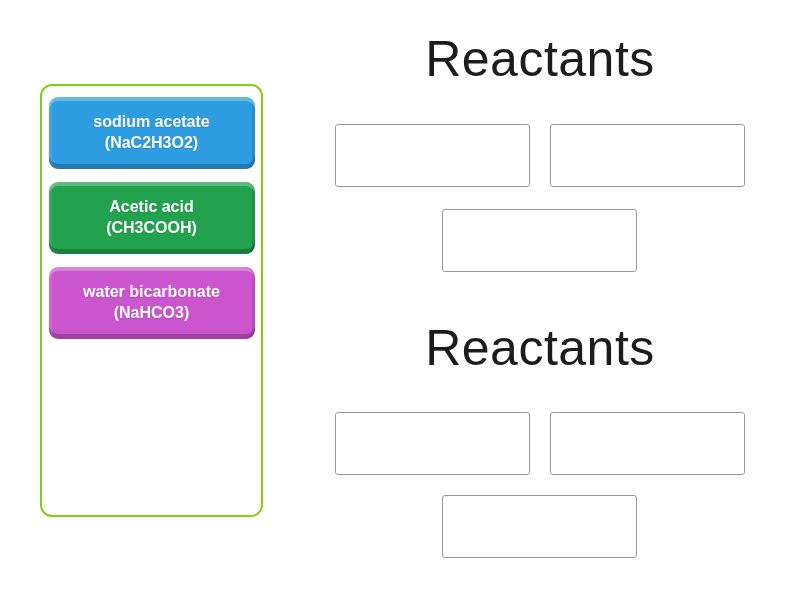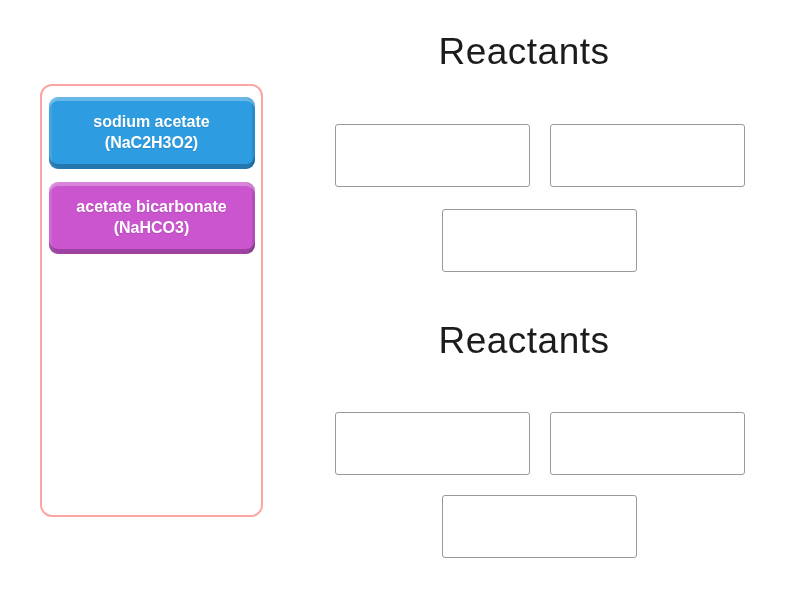--- a/index.html
+++ b/index.html
@@ -14,21 +14,21 @@
   }
 
   
   .chip-tray {
     position: absolute;
     left: 40px;
     top: 84px;
     width: 223px;
     height: 433px;
     background: #ffffff;
-    border: 2px solid #fca5a5;
+    border: 2px solid #84cc16;
     border-radius: 12px;
     padding-top: 11px;
   }
   .chip {
     width: 206px;
     height: 72px;
     margin: 0 auto 13px auto;
     border-radius: 9px;
     display: flex;
     align-items: center;
@@ -47,24 +47,24 @@
   }
   .chip-label {
     white-space: pre-line;
     padding: 0 6px;
     text-shadow: 0 1px 1px rgba(0,0,0,0.12);
   }
 
   
   .group-title {
     position: absolute;
-    left: 304px;
+    left: 320px;
     width: 440px;
     text-align: center;
-    font-size: 37px;
+    font-size: 50px;
     line-height: 1.1;
     color: #1c1c1c;
     letter-spacing: 0.5px;
   }
   .title-reactants { top: 32px; }
   .title-products  { top: 321px; }
 
   .slot {
     position: absolute;
     width: 195px;
@@ -81,22 +81,26 @@
   .slot-p3 { left: 442px; top: 495px; }
 </style>
 </head>
 <body>
 
 <div class="chip-tray">
     <div class="chip" style="background: rgb(46, 156, 225);">
       <span class="chip-label">sodium acetate
 (NaC2H3O2)</span>
     </div>
+    <div class="chip" style="background: rgb(34, 162, 78);">
+      <span class="chip-label">Acetic acid
+(CH3COOH)</span>
+    </div>
     <div class="chip" style="background: rgb(202, 85, 206);">
-      <span class="chip-label">acetate bicarbonate
+      <span class="chip-label">water bicarbonate
 (NaHCO3)</span>
     </div>
   </div>
 
 <div class="group-title title-reactants">Reactants</div>
 <div class="slot slot-r1"></div>
 <div class="slot slot-r2"></div>
 <div class="slot slot-r3"></div>
 
 <div class="group-title title-products">Reactants</div>

